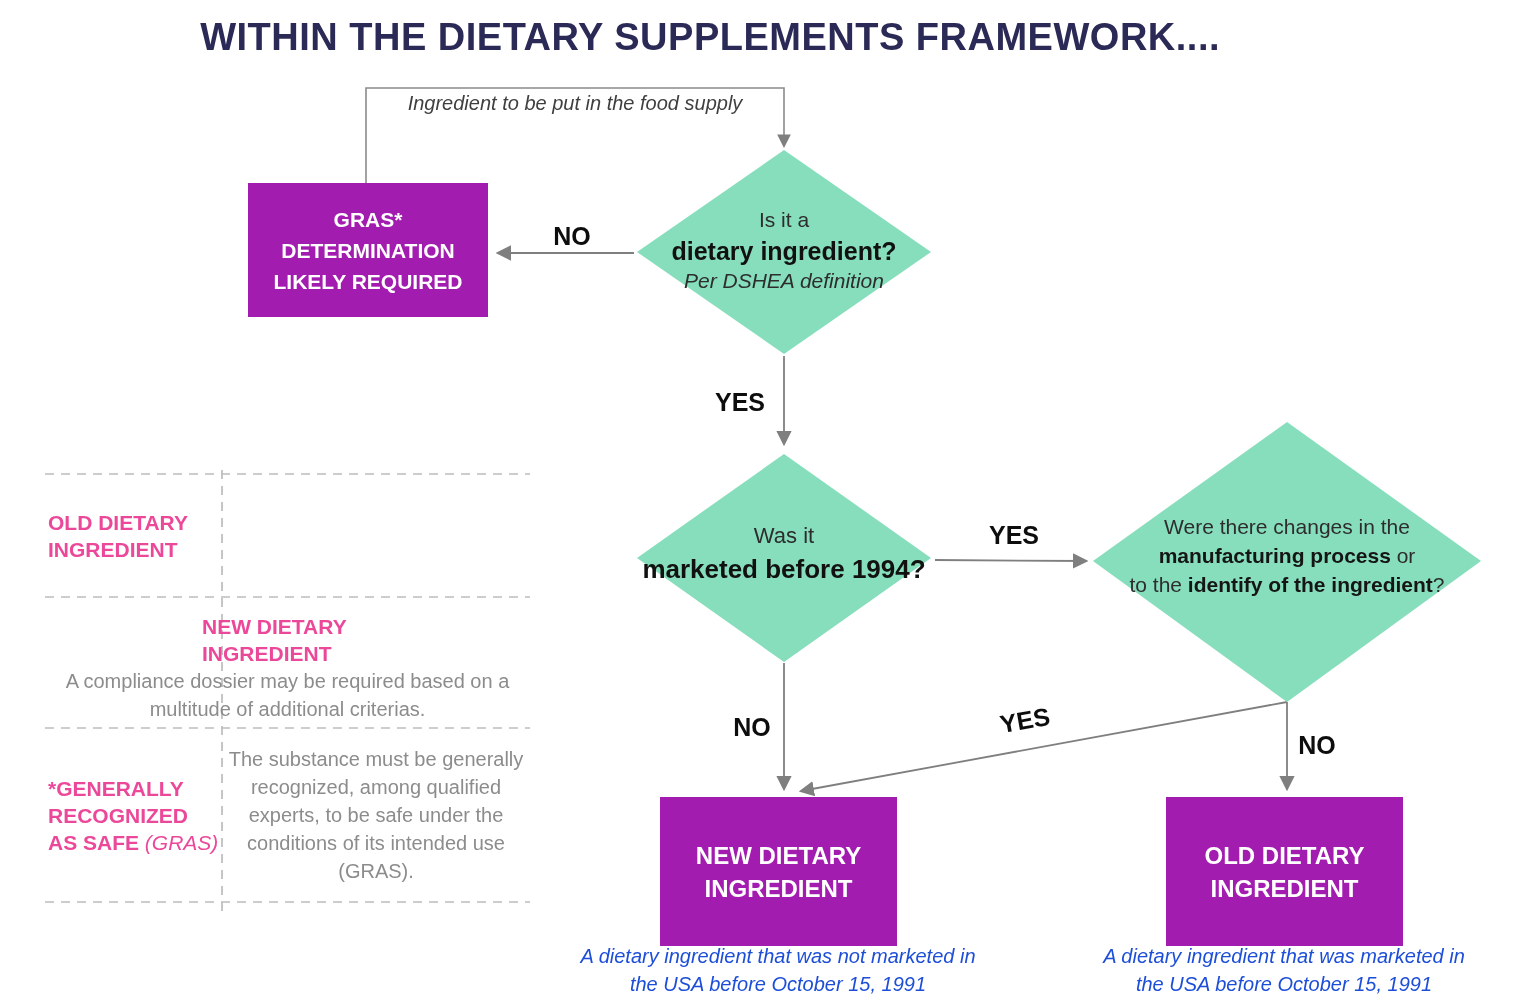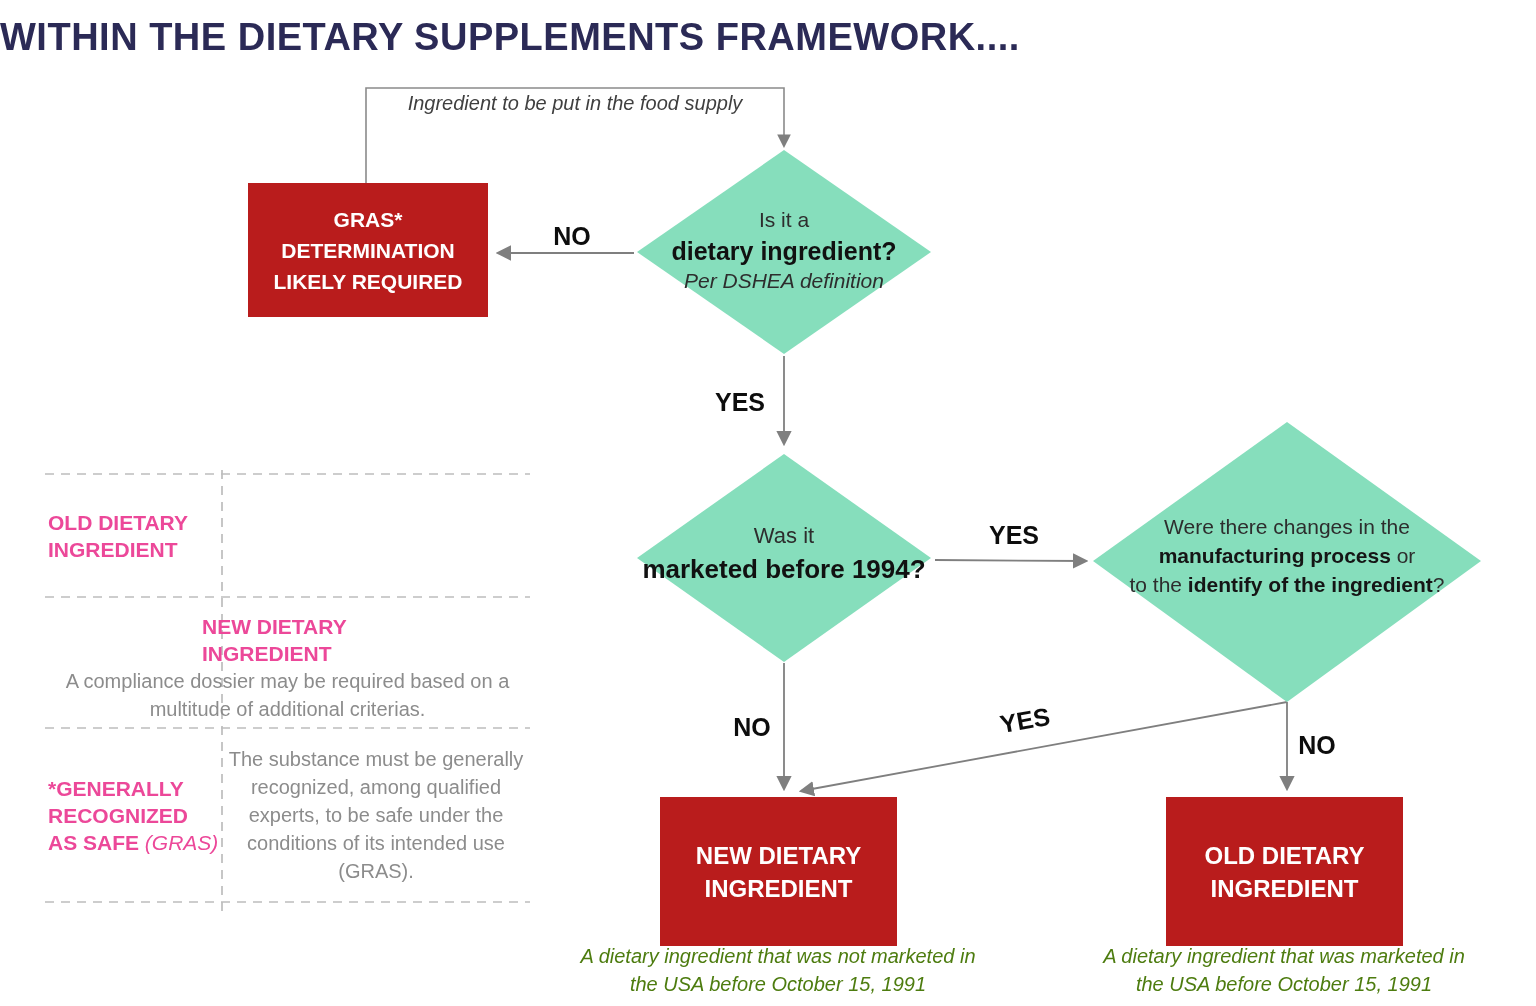--- a/index.html
+++ b/index.html
@@ -1,26 +1,26 @@
 <!DOCTYPE html>
 <html><head>
 <meta charset="utf-8">
 <style>
   html,body{margin:0;padding:0;background:#ffffff;}
   #canvas{position:relative;width:1536px;height:1006px;background:#ffffff;overflow:hidden;
           font-family:"Liberation Sans", sans-serif;}
   #wires{position:absolute;left:0;top:0;width:1536px;height:1006px;}
 
   .abs{position:absolute;}
-  .title{left:0;top:16px;width:1220px;text-align:left;font-size:38px;font-weight:bold;
+  .title{left:0;top:16px;width:1220px;text-align:right;font-size:38px;font-weight:bold;
          letter-spacing:.5px;color:#2b2a56;}
   .entry-note{left:375px;top:92px;width:400px;text-align:center;font-style:italic;
               font-size:20px;color:#3f3f3f;}
 
-  .navy-box{background:#b91c1c;color:#ffffff;display:flex;flex-direction:column;
+  .navy-box{background:#a21caf;color:#ffffff;display:flex;flex-direction:column;
             justify-content:center;align-items:center;text-align:center;}
   .gras-box{left:248px;top:183px;width:240px;height:134px;font-size:21px;font-weight:bold;line-height:31px;}
   .end-box{width:237px;height:149px;font-size:24px;font-weight:bold;line-height:33px;}
   #new-box{left:660px;top:797px;}
   #old-box{left:1166px;top:797px;}
 
   .flow-label{font-size:25px;font-weight:bold;color:#0d0d0d;text-align:center;width:80px;}
   #label-no1{left:532px;top:222px;}
   #label-yes1{left:700px;top:388px;}
   #label-yes2{left:974px;top:521px;}
@@ -32,21 +32,21 @@
   #d1-text{left:634px;top:206px;width:300px;}
   #d1-text .l1{font-size:21px;line-height:28px;}
   #d1-text .l2{font-size:25px;line-height:34px;font-weight:bold;color:#111;}
   #d1-text .l3{font-size:21px;line-height:25px;font-style:italic;}
   #d2-text{left:604px;top:520px;width:360px;}
   #d2-text .l1{font-size:22px;line-height:31px;}
   #d2-text .l2{font-size:26px;line-height:36px;font-weight:bold;color:#111;white-space:nowrap;text-align:center;}
   #d3-text{left:1092px;top:512px;width:390px;font-size:21px;line-height:29px;}
   #d3-text b{color:#151515;}
 
-  .caption{font-style:italic;font-size:20px;line-height:28px;color:#4d7c0f;text-align:center;}
+  .caption{font-style:italic;font-size:20px;line-height:28px;color:#1d4ed8;text-align:center;}
   #caption-new{left:573px;top:942px;width:410px;}
   #caption-old{left:1099px;top:942px;width:370px;}
 
   .gl-row{left:45px;width:485px;display:flex;align-items:center;}
   #gl-row-0{top:474px;height:123px;}
   #gl-row-1{top:613px;height:131px;flex-direction:column;}
   #gl-row-2{top:728px;height:174px;}
   .gl-term{width:177px;padding-left:3px;box-sizing:border-box;font-size:21px;font-weight:bold;
            line-height:27px;color:#ec4899;}
   .gl-term .suffix{font-weight:normal;font-style:italic;text-align:center;}

